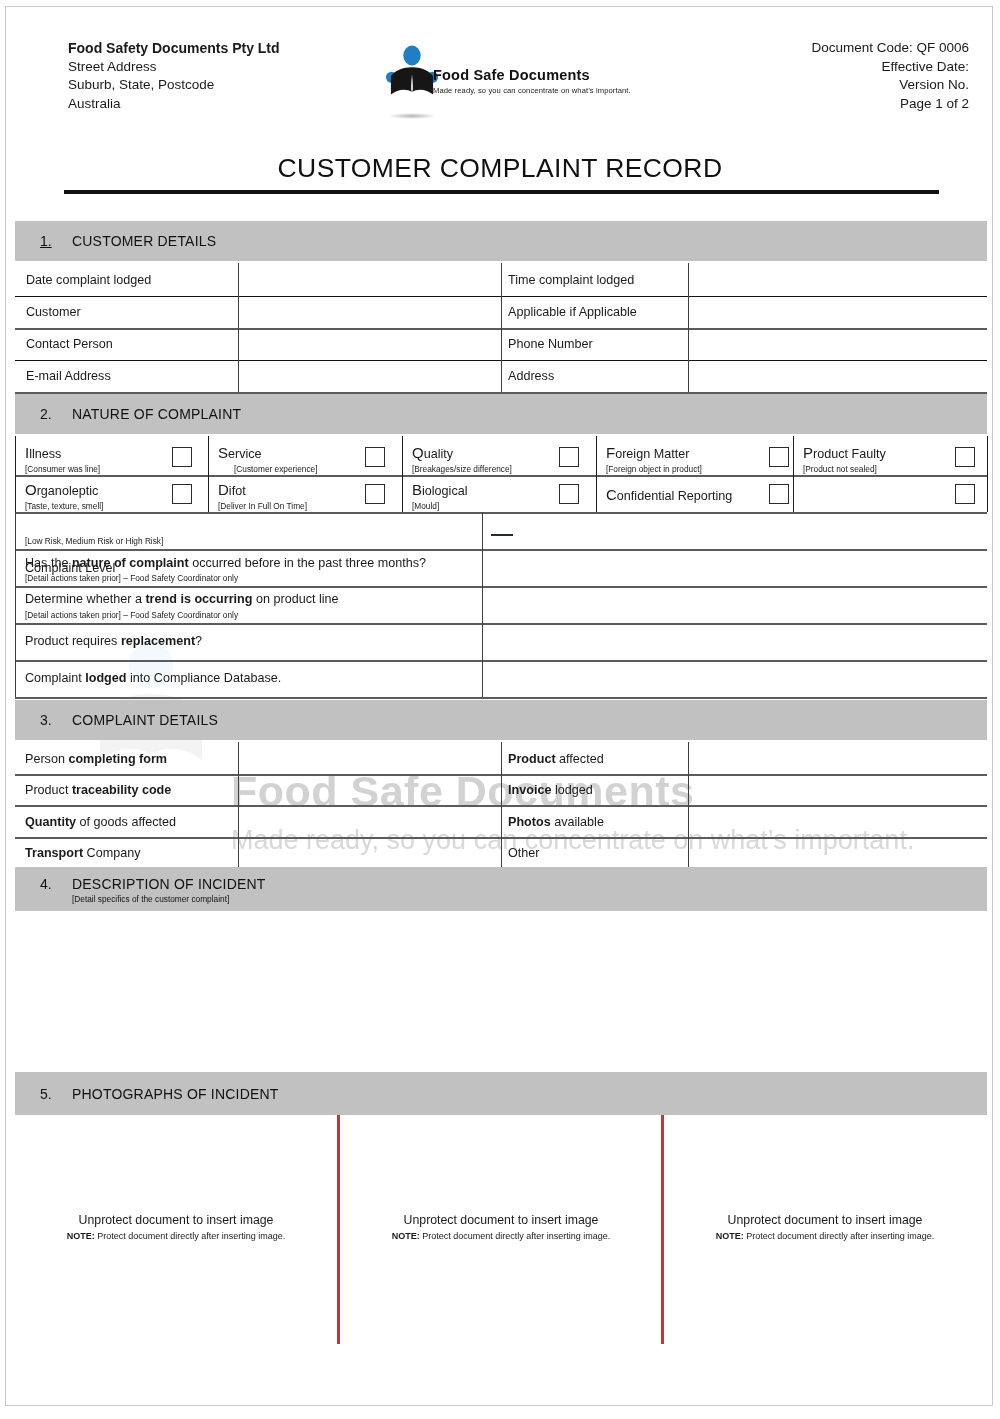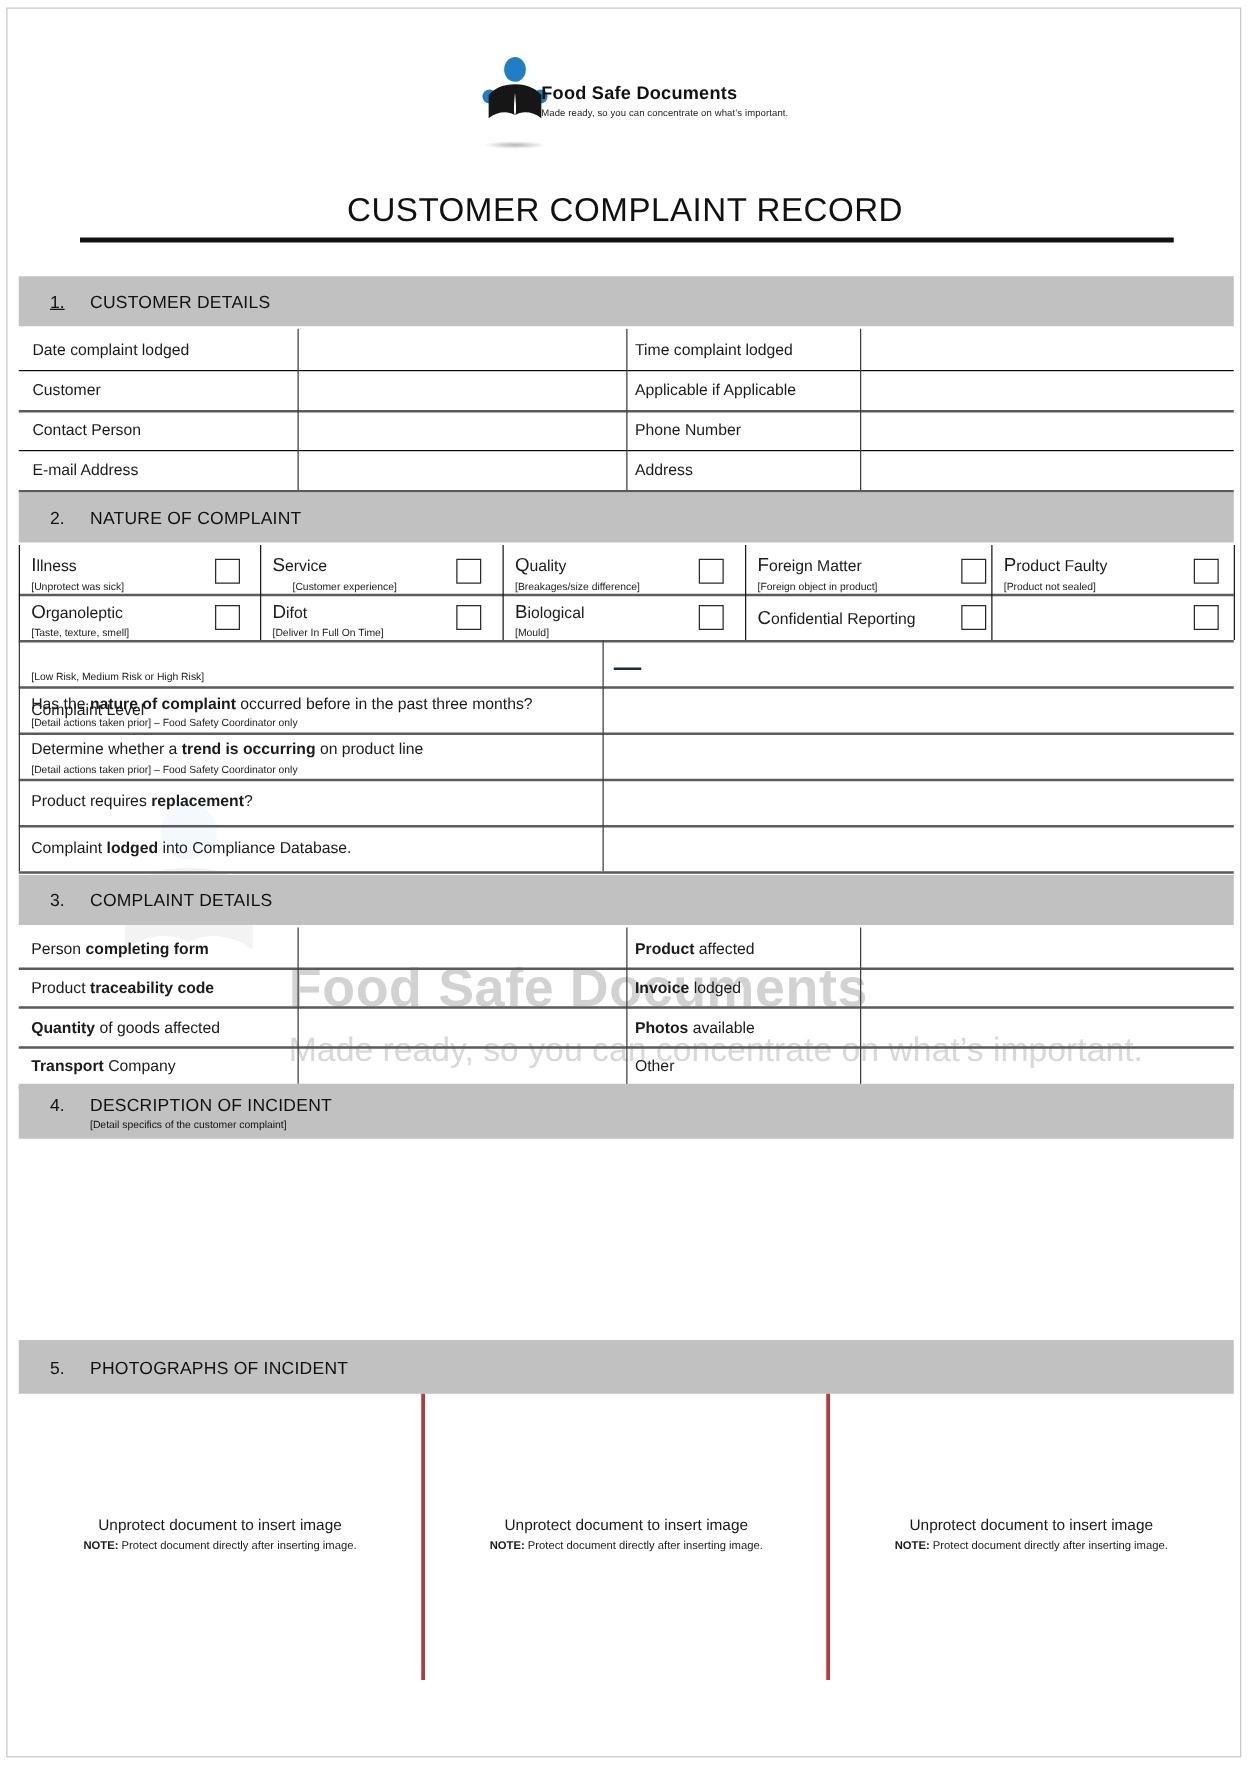--- a/index.html
+++ b/index.html
@@ -67,34 +67,46 @@
       <circle cx="82" cy="54" r="10" fill="#dfeefa"></circle>
       <path d="M50 38 C30 38 20 46 16 52 L16 82 C26 74 40 72 50 78 C60 72 74 74 84 82 L84 52 C80 46 70 38 50 38 Z" fill="#dcdcdc"></path>
     </svg>
     <div class="wm-head">Food Safe Documents</div>
     <div class="wm-sub">Made ready, so you can concentrate on what’s important.</div>
   </div>
 
   <div class="layer">
 
   <div class="hdr">
+    <div class="hdr-left">
+      <div class="co">Food Safety Documents Pty Ltd</div>
+      <div>Street Address</div>
+      <div>Suburb, State, Postcode</div>
+      <div>Australia</div>
+    </div>
 
     <div class="hdr-logo">
       <svg class="logo-mark" viewBox="0 0 100 100">
         <ellipse cx="50" cy="17" rx="14" ry="16" fill="#1f7ec4"></ellipse>
         <circle cx="17" cy="52" r="9" fill="#1f7ec4"></circle>
         <circle cx="83" cy="52" r="9" fill="#1f7ec4"></circle>
         <path d="M50 36 C31 36 21 44 16 50 L16 80 C27 71 41 70 50 76 C59 70 73 71 84 80 L84 50 C79 44 69 36 50 36 Z" fill="#161616"></path>
         <path d="M50 47 C50 47 47 74 50 76 C53 74 50 47 50 47 Z" fill="#fff"></path>
       </svg>
       <div class="logo-shadow"></div>
       <div class="logo-name">Food Safe Documents</div>
       <div class="logo-tag">Made ready, so you can concentrate on what’s important.</div>
     </div>
 
+    <div class="hdr-right">
+      <div>Document Code: QF 0006</div>
+      <div>Effective Date:</div>
+      <div>Version No.</div>
+      <div>Page 1 of 2</div>
+    </div>
   </div>
 
   <div class="title">CUSTOMER COMPLAINT RECORD</div>
   <div class="title-rule"></div>
 
   <div class="band" style="top:214px;height:40px;">
     <span class="num" style="top:12px;text-decoration:underline;">1.</span>
     <span class="nm" style="top:12px;">CUSTOMER DETAILS</span>
   </div>
 
@@ -135,21 +147,21 @@
   <div class="hl thick" style="left:9px;top:468px;width:972px;"></div>
   <div class="hl thick" style="left:9px;top:505px;width:972px;"></div>
   <div class="vl" style="left:9px;top:429px;height:76px;"></div>
   <div class="vl" style="left:202px;top:429px;height:76px;"></div>
   <div class="vl" style="left:396px;top:429px;height:76px;"></div>
   <div class="vl" style="left:590px;top:429px;height:76px;"></div>
   <div class="vl" style="left:787px;top:429px;height:76px;"></div>
   <div class="vl" style="left:981px;top:429px;height:76px;"></div>
 
   <div class="cell" style="left:19px;top:437px;"><span class="cap">I</span><span>llness</span></div>
-  <div class="tiny" style="left:19px;top:457px;">[Unprotect was sick]</div>
+  <div class="tiny" style="left:19px;top:457px;">[Consumer was line]</div>
   <div class="chk" style="left:166px;top:440px;"></div>
 
   <div class="cell" style="left:212px;top:437px;"><span class="cap">S</span><span>ervice</span></div>
   <div class="tiny" style="left:212px;top:457px;padding-left:16px;">[Customer experience]</div>
   <div class="chk" style="left:359px;top:440px;"></div>
 
   <div class="cell" style="left:406px;top:437px;"><span class="cap">Q</span><span>uality</span></div>
   <div class="tiny" style="left:406px;top:457px;">[Breakages/size difference]</div>
   <div class="chk" style="left:553px;top:440px;"></div>
 

